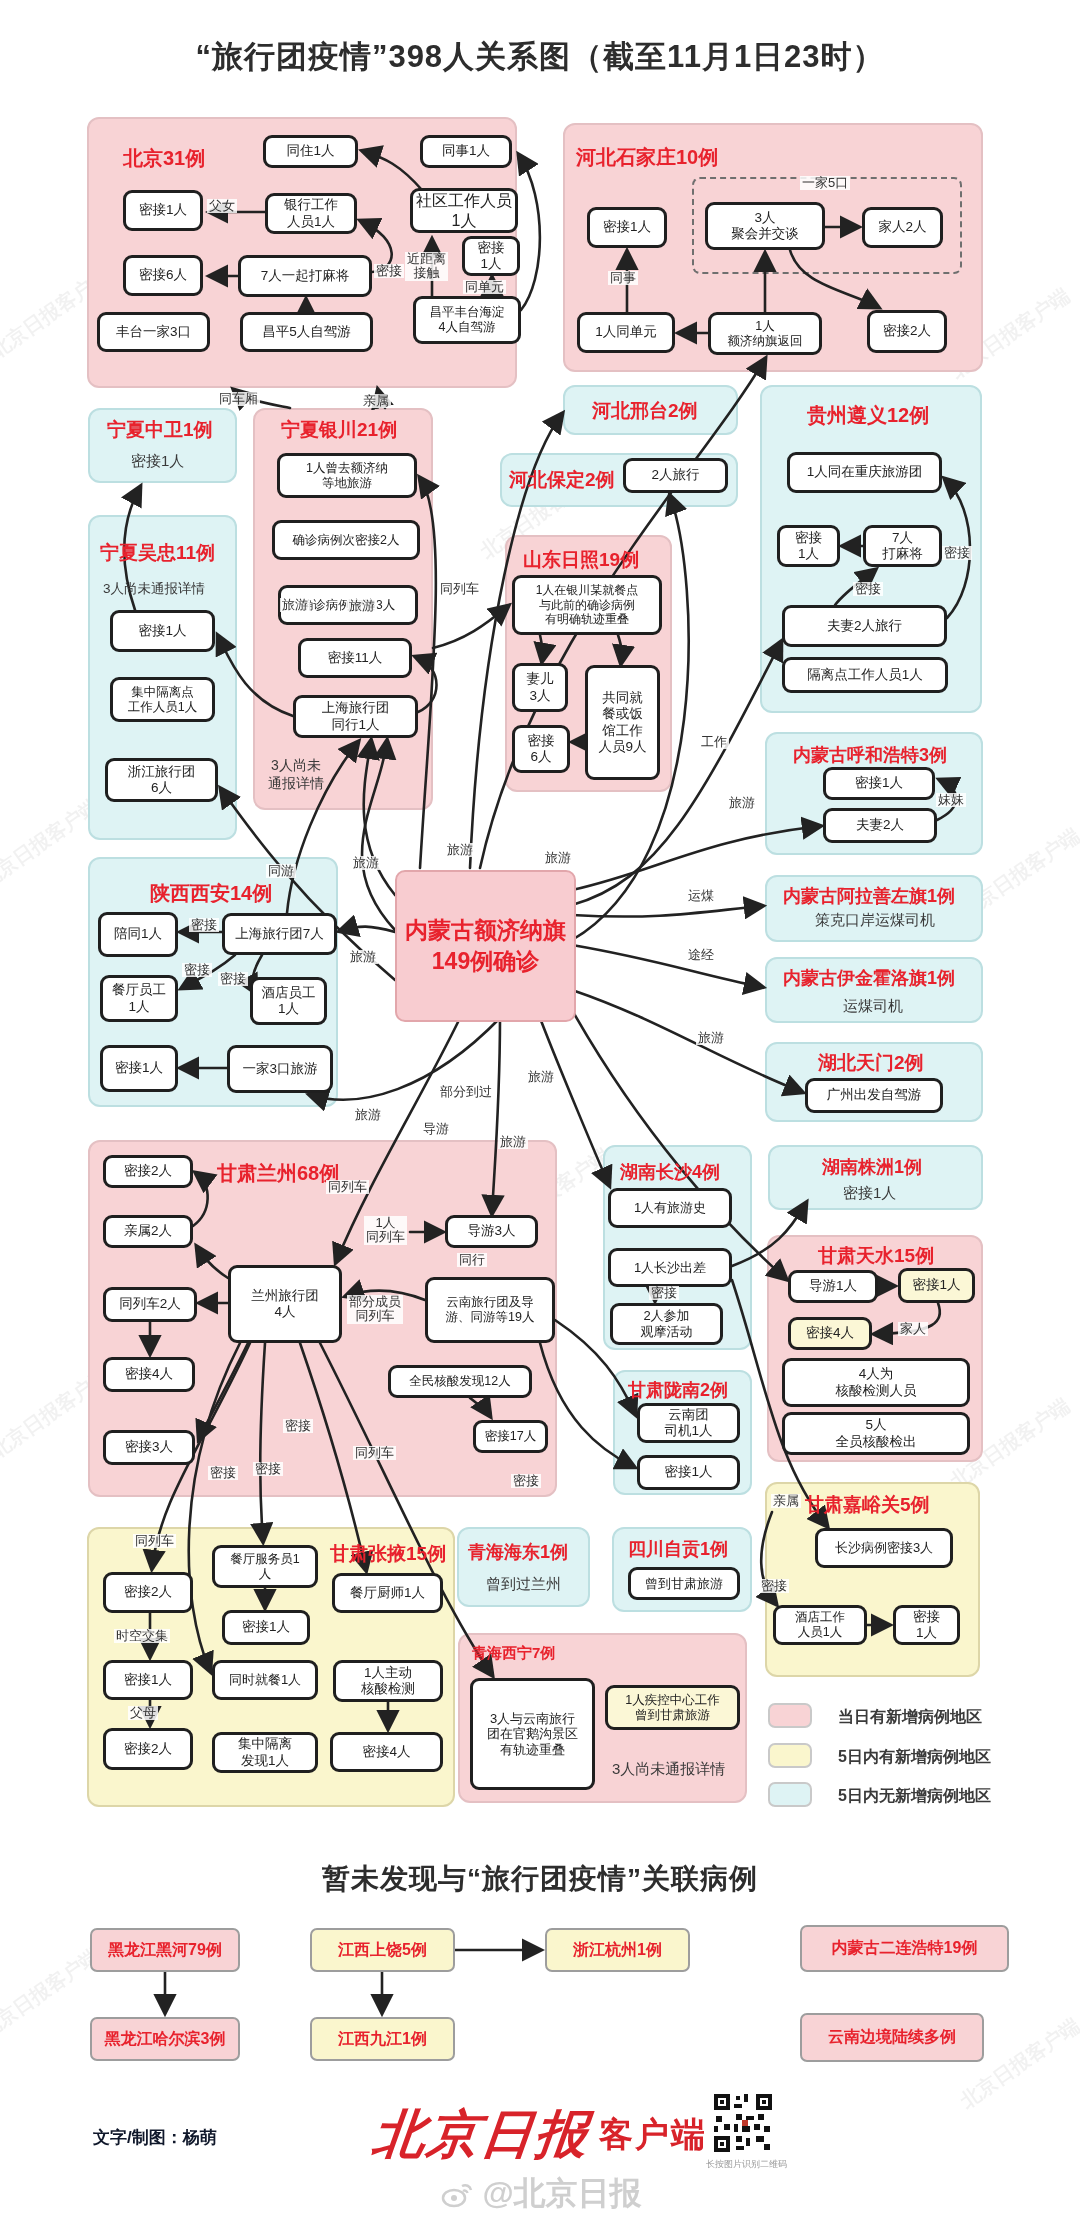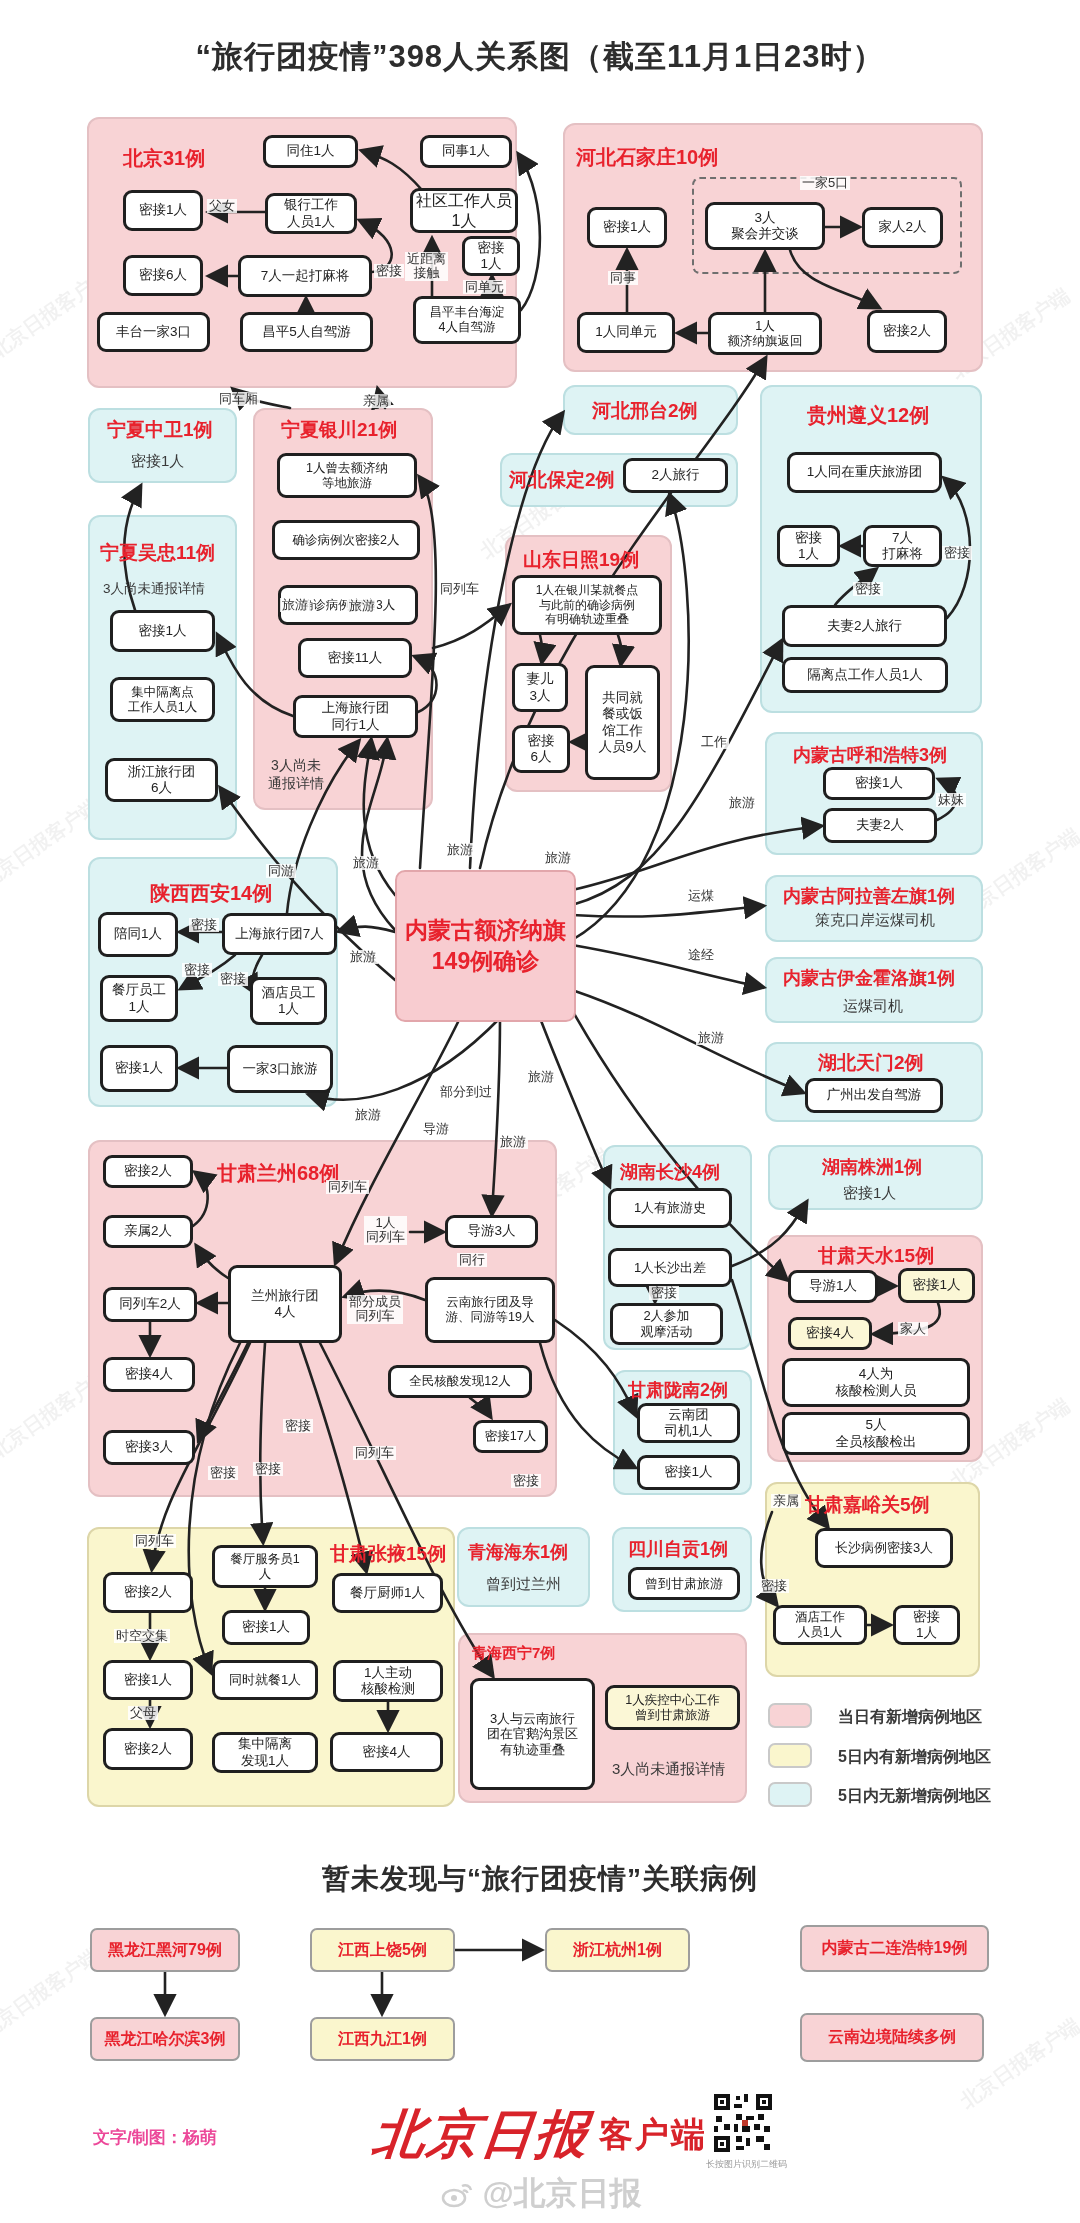--- a/index.html
+++ b/index.html
@@ -27,21 +27,21 @@
   .center-box div{color:#e8222d;font-weight:bold;font-size:23px;line-height:1.35;white-space:nowrap;}
   .legend-item{position:absolute;display:flex;align-items:flex-end;z-index:3;}
   .legend-swatch{width:44px;height:25px;border-radius:7px;border:2px solid #c9c9c9;box-sizing:border-box;}
   .legend-label{margin-left:26px;font-size:16px;font-weight:bold;color:#3a3a3a;white-space:nowrap;}
   .sec2-title{position:absolute;left:0;top:1860px;width:1080px;text-align:center;font-size:28px;
       font-weight:bold;color:#2d2d2d;letter-spacing:1px;}
   .stand{position:absolute;border:2px solid #9d9d9d;border-radius:7px;display:flex;align-items:center;
       justify-content:center;font-size:16px;font-weight:bold;color:#e8222d;z-index:3;box-sizing:border-box;white-space:nowrap;}
   .stand.pink{background:#f8d3d5;}
   .stand.yellow{background:#faf6cd;}
-  .credit{position:absolute;left:93px;top:2126px;font-size:17px;font-weight:bold;color:#ec4899;z-index:3;}
+  .credit{position:absolute;left:93px;top:2126px;font-size:17px;font-weight:bold;color:#0f172a;z-index:3;}
   .logo{position:absolute;left:0;top:2100px;width:1080px;display:flex;align-items:center;justify-content:center;z-index:3;}
   .logo .red-cal{font-family:"Liberation Serif",serif;font-style:italic;font-weight:bold;
       font-size:52px;color:#d8232a;letter-spacing:2px;transform:skewX(-6deg);}
   .logo .suffix{font-size:34px;font-weight:bold;color:#d8232a;margin-left:10px;letter-spacing:2px;}
   .qr{position:absolute;left:712px;top:2092px;z-index:3;}
   .qr-caption{position:absolute;left:706px;top:2158px;font-size:9px;color:#9a9a9a;z-index:3;}
   .weibo{position:absolute;left:0;top:2172px;width:1080px;display:flex;align-items:center;
       justify-content:center;z-index:3;color:#cfcfcf;}
   .weibo .handle{font-size:32px;font-weight:bold;color:#cfcfcf;margin-left:8px;}
   .wm{position:absolute;font-size:20px;color:#000;opacity:0.05;transform:rotate(-35deg);
@@ -437,21 +437,21 @@
     <div class="legend-swatch" style="background:#def3f4"></div>
     <div class="legend-label">5日内无新增病例地区</div>
   </div>
 
   <div class="sec2-title">暂未发现与“旅行团疫情”关联病例</div>
   <div class="stand pink" style="left:90px;top:1928px;width:150px;height:44px">黑龙江黑河79例</div>
   <div class="stand pink" style="left:90px;top:2017px;width:150px;height:44px">黑龙江哈尔滨3例</div>
   <div class="stand yellow" style="left:310px;top:1928px;width:145px;height:44px">江西上饶5例</div>
   <div class="stand yellow" style="left:310px;top:2017px;width:145px;height:44px">江西九江1例</div>
   <div class="stand yellow" style="left:545px;top:1928px;width:145px;height:44px">浙江杭州1例</div>
-  <div class="stand pink" style="left:800px;top:1925px;width:189px;height:47px">内蒙古二连浩特19例</div>
+  <div class="stand pink" style="left:800px;top:1925px;width:209px;height:47px">内蒙古二连浩特19例</div>
   <div class="stand pink" style="left:800px;top:2013px;width:184px;height:49px">云南边境陆续多例</div>
 
   <div class="credit">文字/制图：杨萌</div>
   <div class="logo">
     <span class="red-cal">北京日报</span>
     <span class="suffix">客户端</span>
   </div>
   <div class="qr">
     <svg width="62" height="62" viewBox="0 0 62 62">
       <rect x="0" y="0" width="62" height="62" fill="#fff"></rect>

